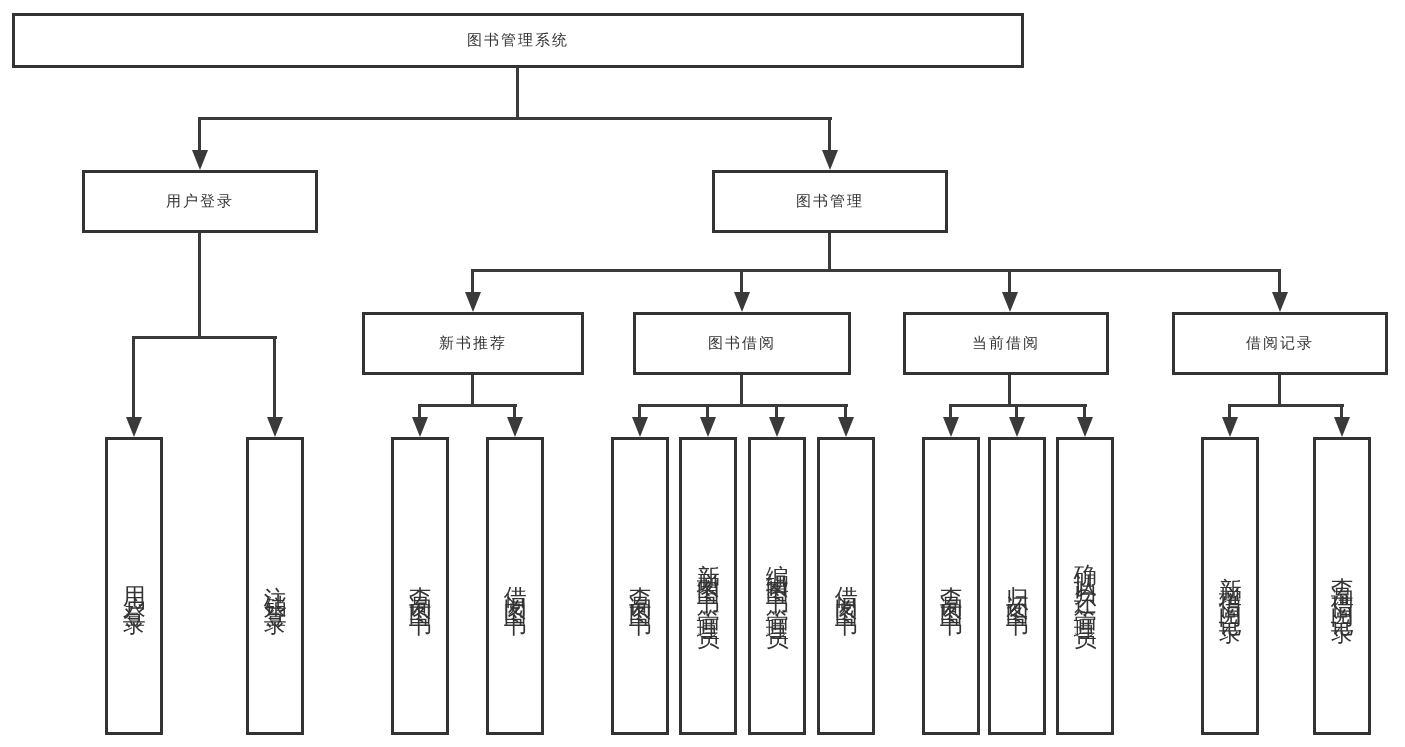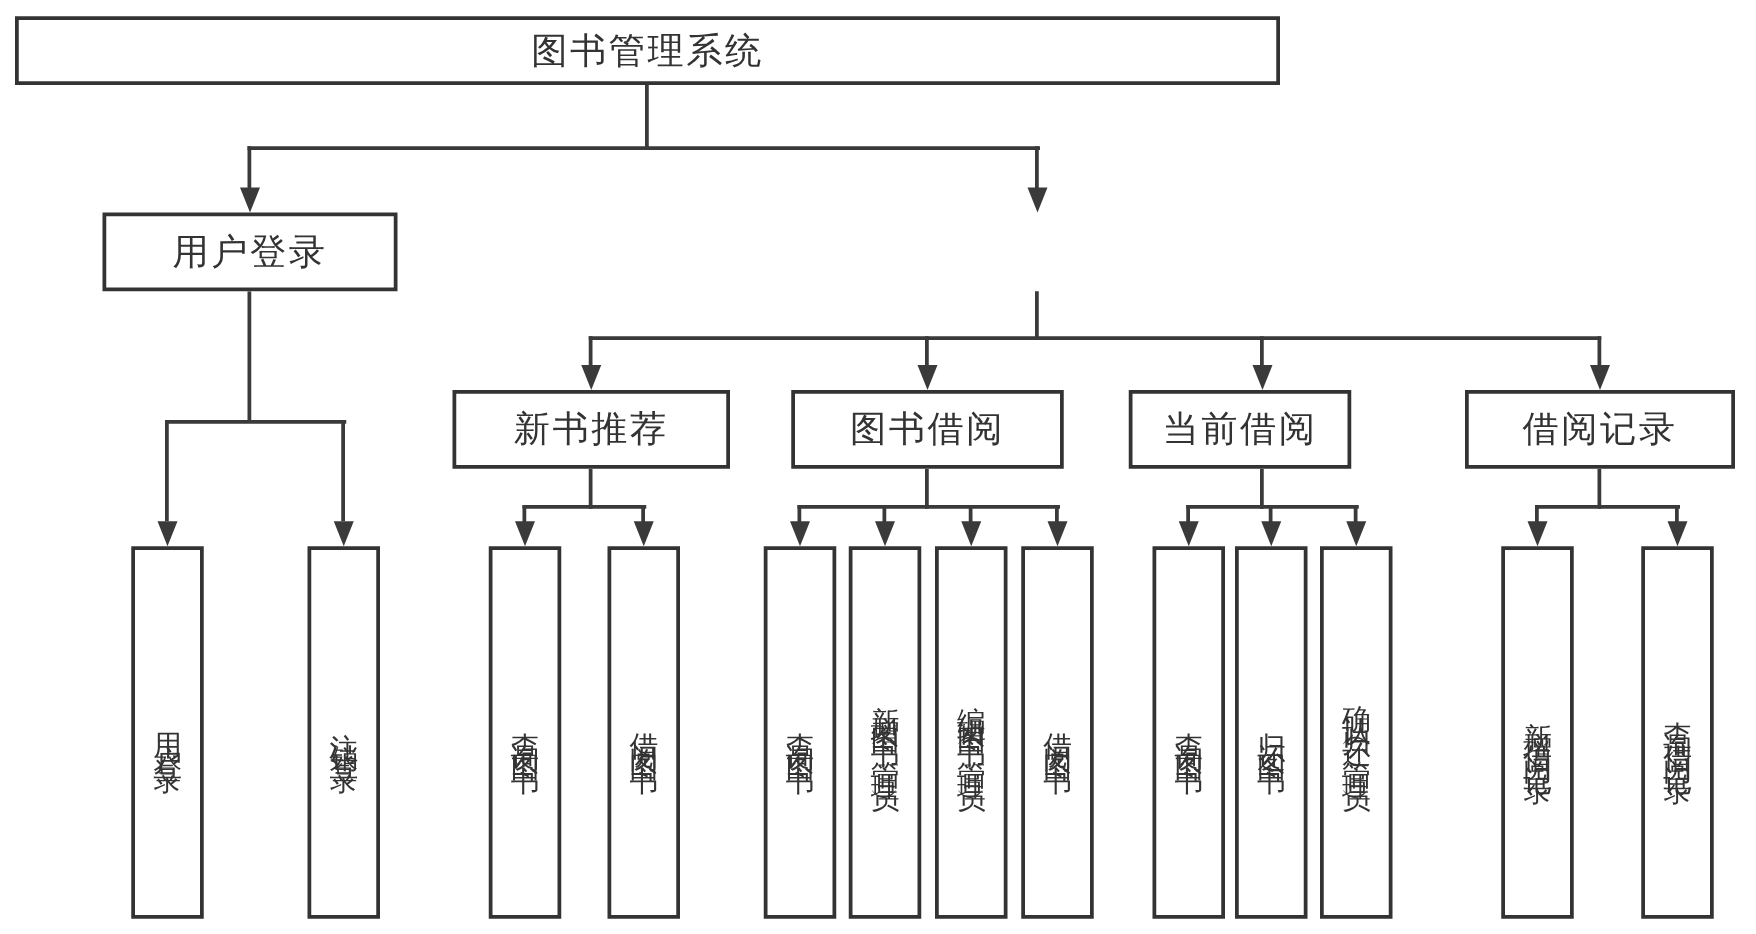--- a/index.html
+++ b/index.html
@@ -16,21 +16,21 @@
   .box {
     position: absolute;
     background: #ffffff;
     border: 3px solid #333333;
     display: flex;
     align-items: center;
     justify-content: center;
     z-index: 2;
   }
   .box > span {
-    font-size: 29px;
+    font-size: 15px;
     letter-spacing: 2px;
     color: #333333;
     white-space: nowrap;
   }
   .leaf > span {
     writing-mode: vertical-rl;
     text-orientation: mixed;
     font-size: 23px;
     letter-spacing: 9px;
     line-height: 1.1;
@@ -123,28 +123,31 @@
   <i class="ah" style="left:1222px;top:417px"></i>
   <i class="ah" style="left:1334px;top:417px"></i>
 
   <div class="box" style="left:12px;top:13px;width:1012px;height:55px">
     <span>图书管理系统</span>
   </div>
 
   <div class="box" style="left:82px;top:170px;width:236px;height:63px">
     <span>用户登录</span>
   </div>
+  <div class="box" style="left:712px;top:170px;width:236px;height:63px">
+    <span>图书管理</span>
+  </div>
 
   <div class="box" style="left:362px;top:312px;width:222px;height:63px">
     <span>新书推荐</span>
   </div>
   <div class="box" style="left:633px;top:312px;width:218px;height:63px">
     <span>图书借阅</span>
   </div>
-  <div class="box" style="left:903px;top:312px;width:178px;height:63px">
+  <div class="box" style="left:903px;top:312px;width:206px;height:63px">
     <span>当前借阅</span>
   </div>
   <div class="box" style="left:1172px;top:312px;width:216px;height:63px">
     <span>借阅记录</span>
   </div>
 
   <div class="box leaf" style="left:105px;top:437px;width:58px;height:298px">
     <span>用户登录</span>
   </div>
   <div class="box leaf" style="left:246px;top:437px;width:58px;height:298px">

